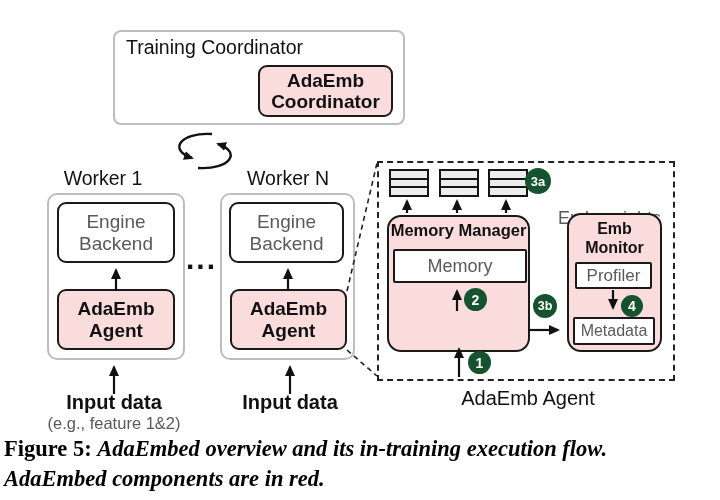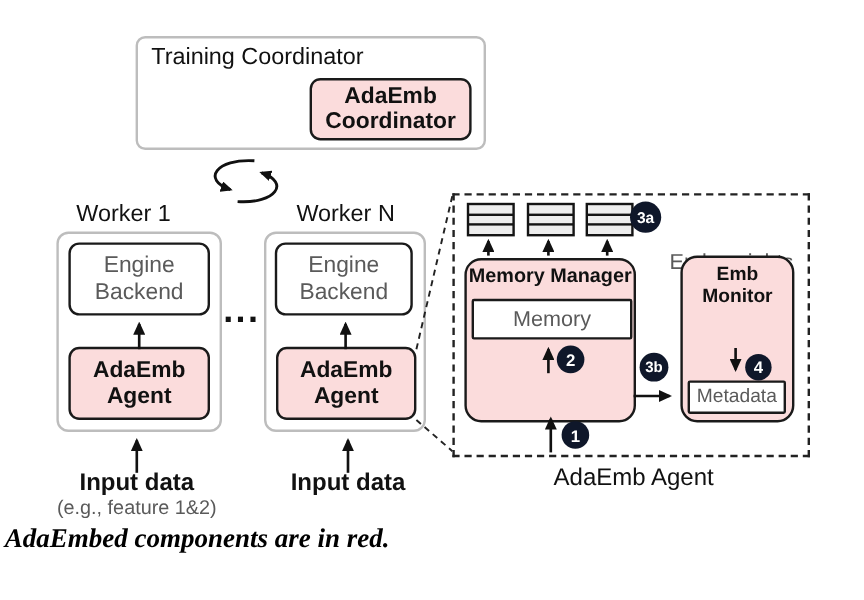--- a/index.html
+++ b/index.html
@@ -18,21 +18,21 @@
   .pink{background:#fbdcdc;}
   .gray-border{border:2px solid #bdbdbd;background:#fff;}
   .muted{color:#5a5a5a;}
   .bold{font-weight:700;}
   .fs19{font-size:19px;}
   .fs18{font-size:18px;}
   .fs17{font-size:17px;}
   .fs16{font-size:16px;}
   .title-label{font-size:19.5px;color:#111;}
   .badge{
-    position:absolute;background:#0f172a;color:#fff;border-radius:50%;
+    position:absolute;background:#14532d;color:#fff;border-radius:50%;
     display:flex;align-items:center;justify-content:center;
     font-weight:700;z-index:7;
   }
   .stack{
     position:absolute;width:36px;height:24px;background:#141414;
     display:flex;flex-direction:column;gap:2px;padding:2px;z-index:3;
   }
   .stack .stripe{flex:1;background:#ededed;}
   .dashedbox{
     position:absolute;border:2px dashed #222;background:transparent;z-index:1;
@@ -127,20 +127,23 @@
   </div>
   <div class="badge" style="left:464px;top:288px;width:23px;height:23px;font-size:14px;">2</div>
   <div class="badge" style="left:468px;top:351px;width:23px;height:23px;font-size:14px;">1</div>
   <div class="badge" style="left:533px;top:294px;width:24px;height:24px;font-size:12.5px;">3b</div>
 
   <div class="abs pink biground" style="left:567px;top:213px;width:95px;height:139px;border:2px solid #1a1a1a;z-index:2;"></div>
   <div class="abs bold center-text" style="left:567px;top:219px;width:95px;font-size:16px;line-height:1.2;z-index:3;">
     <div>Emb</div>
     <div>Monitor</div>
   </div>
+  <div class="box fs17 muted" style="left:575px;top:262px;width:77px;height:27px;border-radius:2px;z-index:3;">
+    <span>Profiler</span>
+  </div>
   <div class="box fs16 muted" style="left:573px;top:317px;width:82px;height:28px;border-radius:2px;z-index:3;">
     <span>Metadata</span>
   </div>
   <div class="badge" style="left:621px;top:295px;width:22px;height:22px;font-size:14px;">4</div>
 
   <div class="abs center-text" style="left:408px;top:387px;width:240px;font-size:20px;">AdaEmb Agent</div>
 
   <svg id="overlay" width="720" height="500" viewBox="0 0 720 500">
     <defs>
       <marker id="ah" markerUnits="userSpaceOnUse" markerWidth="11" markerHeight="10" refX="9" refY="5" orient="auto">
@@ -160,16 +163,17 @@
       <path d="M528 330 H558" marker-end="url(#ah)"></path>
       <path d="M613 290 V308" marker-end="url(#ah)"></path>
     </g>
     <g stroke="#222" stroke-width="1.6" fill="none" stroke-dasharray="5 4">
       <path d="M347 291 L377 163"></path>
       <path d="M347 350 L377 376"></path>
     </g>
   </svg>
 
   <div class="caption">
+    <div><span>Figure 5:</span>&nbsp;<span class="ital">AdaEmbed overview and its in-training execution flow.</span></div>
     <div class="ital">AdaEmbed components are in red.</div>
   </div>
 
 </div>
 
 </body></html>

